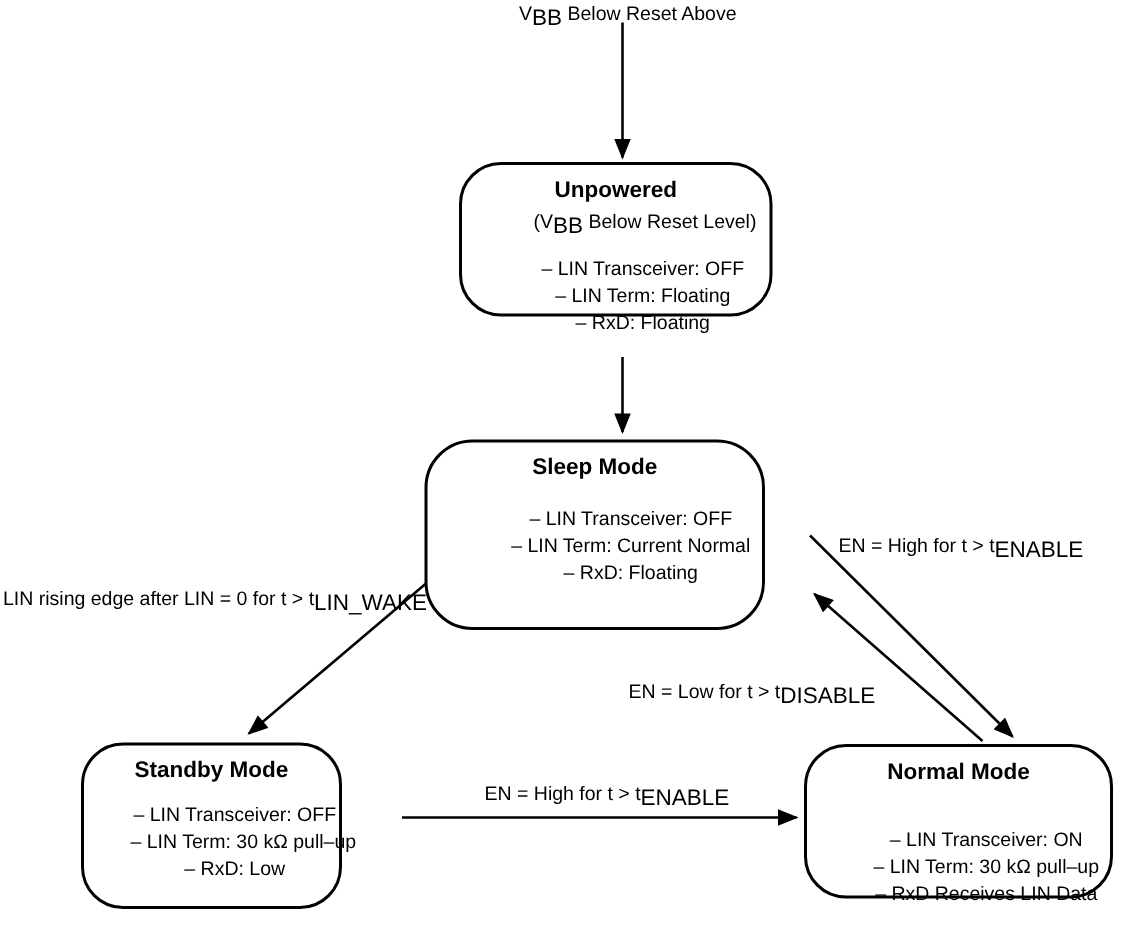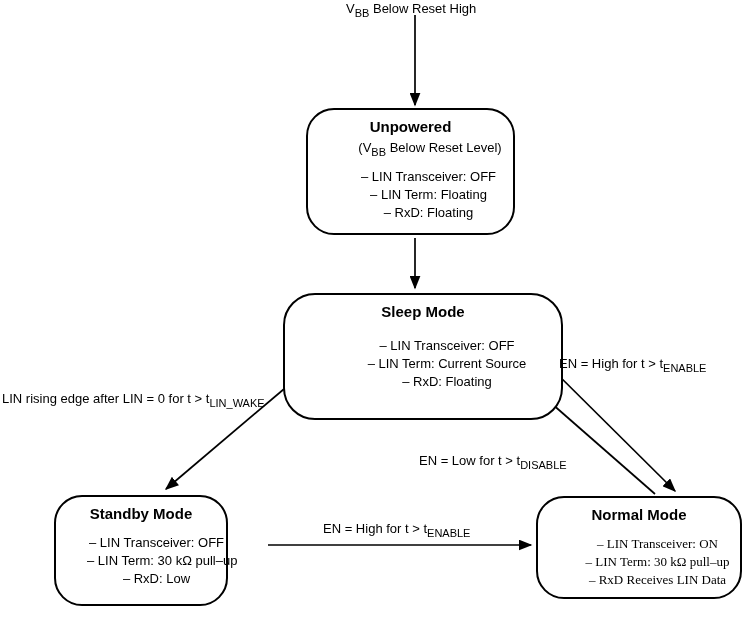--- a/index.html
+++ b/index.html
@@ -35,29 +35,29 @@
     white-space:nowrap;
     margin-left:39px;
   }
   .bullets { font-size:13px; line-height:18px; }
   .bullet { white-space:nowrap;text-align:center; }
   .label {
     position:absolute;
     font-size:13px;
     white-space:nowrap;
   }
-  .sub { font-size:11px; vertical-align:-3.5px; }
-  #box-unpowered { left:306px; top:108px; width:209px; height:127px; }
+  .sub { font-size:15px; vertical-align:-3.5px; }
+  #box-unpowered { left:306px; top:108px; width:209px; height:103px; }
   #box-unpowered .bullets { padding-left:36px; margin-top:10px; }
-  #box-sleep { left:283px; top:293px; width:280px; height:127px; border-radius:32px; }
+  #box-sleep { left:283px; top:293px; width:227px; height:127px; border-radius:32px; }
   #box-sleep .bullets { padding-left:48px; margin-top:17px; }
   #box-standby { left:54px; top:495px; width:174px; height:111px; }
   #box-standby .bullets { padding-left:31px; margin-top:12px; }
   #box-normal { left:536px; top:496px; width:206px; height:103px; }
-  #box-normal .bullets { padding-left:37px; margin-top:12px;font-family:Liberation Serif, serif; }
+  #box-normal .bullets { padding-left:37px; margin-top:28px; }
   #label-power-down { left:346px; top:1px; }
   #label-power-up { left:427px; top:251px; }
   #label-lin-wake { left:2px; top:391px; }
   #label-sleep-to-normal { left:559px; top:356px; }
   #label-normal-to-sleep { left:419px; top:453px; }
   #label-standby-to-normal { left:323px; top:521px; }
 </style>
 </head>
 <body>
 
@@ -84,21 +84,21 @@
       <div class="bullet">– LIN Transceiver: OFF</div>
       <div class="bullet">– LIN Term: Floating</div>
       <div class="bullet">– RxD: Floating</div>
     </div>
   </div>
 
   <div class="state-box" id="box-sleep">
     <div class="state-title">Sleep Mode</div>
     <div class="bullets">
       <div class="bullet">– LIN Transceiver: OFF</div>
-      <div class="bullet">– LIN Term: Current Source</div>
+      <div class="bullet">– LIN Term: Current Normal</div>
       <div class="bullet">– RxD: Floating</div>
     </div>
   </div>
 
   <div class="state-box" id="box-standby">
     <div class="state-title">Standby Mode</div>
     <div class="bullets">
       <div class="bullet">– LIN Transceiver: OFF</div>
       <div class="bullet">– LIN Term: 30 kΩ pull–up</div>
       <div class="bullet">– RxD: Low</div>
@@ -107,21 +107,21 @@
 
   <div class="state-box" id="box-normal">
     <div class="state-title">Normal Mode</div>
     <div class="bullets">
       <div class="bullet">– LIN Transceiver: ON</div>
       <div class="bullet">– LIN Term: 30 kΩ pull–up</div>
       <div class="bullet">– RxD Receives LIN Data</div>
     </div>
   </div>
 
-  <div class="label" id="label-power-down"><span>V</span><span class="sub">BB</span><span> Below Reset High</span></div>
+  <div class="label" id="label-power-down"><span>V</span><span class="sub">BB</span><span> Below Reset Above</span></div>
 
 
   <div class="label" id="label-lin-wake"><span>LIN rising edge after LIN = 0 for t &gt; t</span><span class="sub">LIN_WAKE</span><span></span></div>
 
   <div class="label" id="label-sleep-to-normal"><span>EN = High for t &gt; t</span><span class="sub">ENABLE</span><span></span></div>
 
   <div class="label" id="label-normal-to-sleep"><span>EN = Low for t &gt; t</span><span class="sub">DISABLE</span><span></span></div>
 
   <div class="label" id="label-standby-to-normal"><span>EN = High for t &gt; t</span><span class="sub">ENABLE</span><span></span></div>
 

